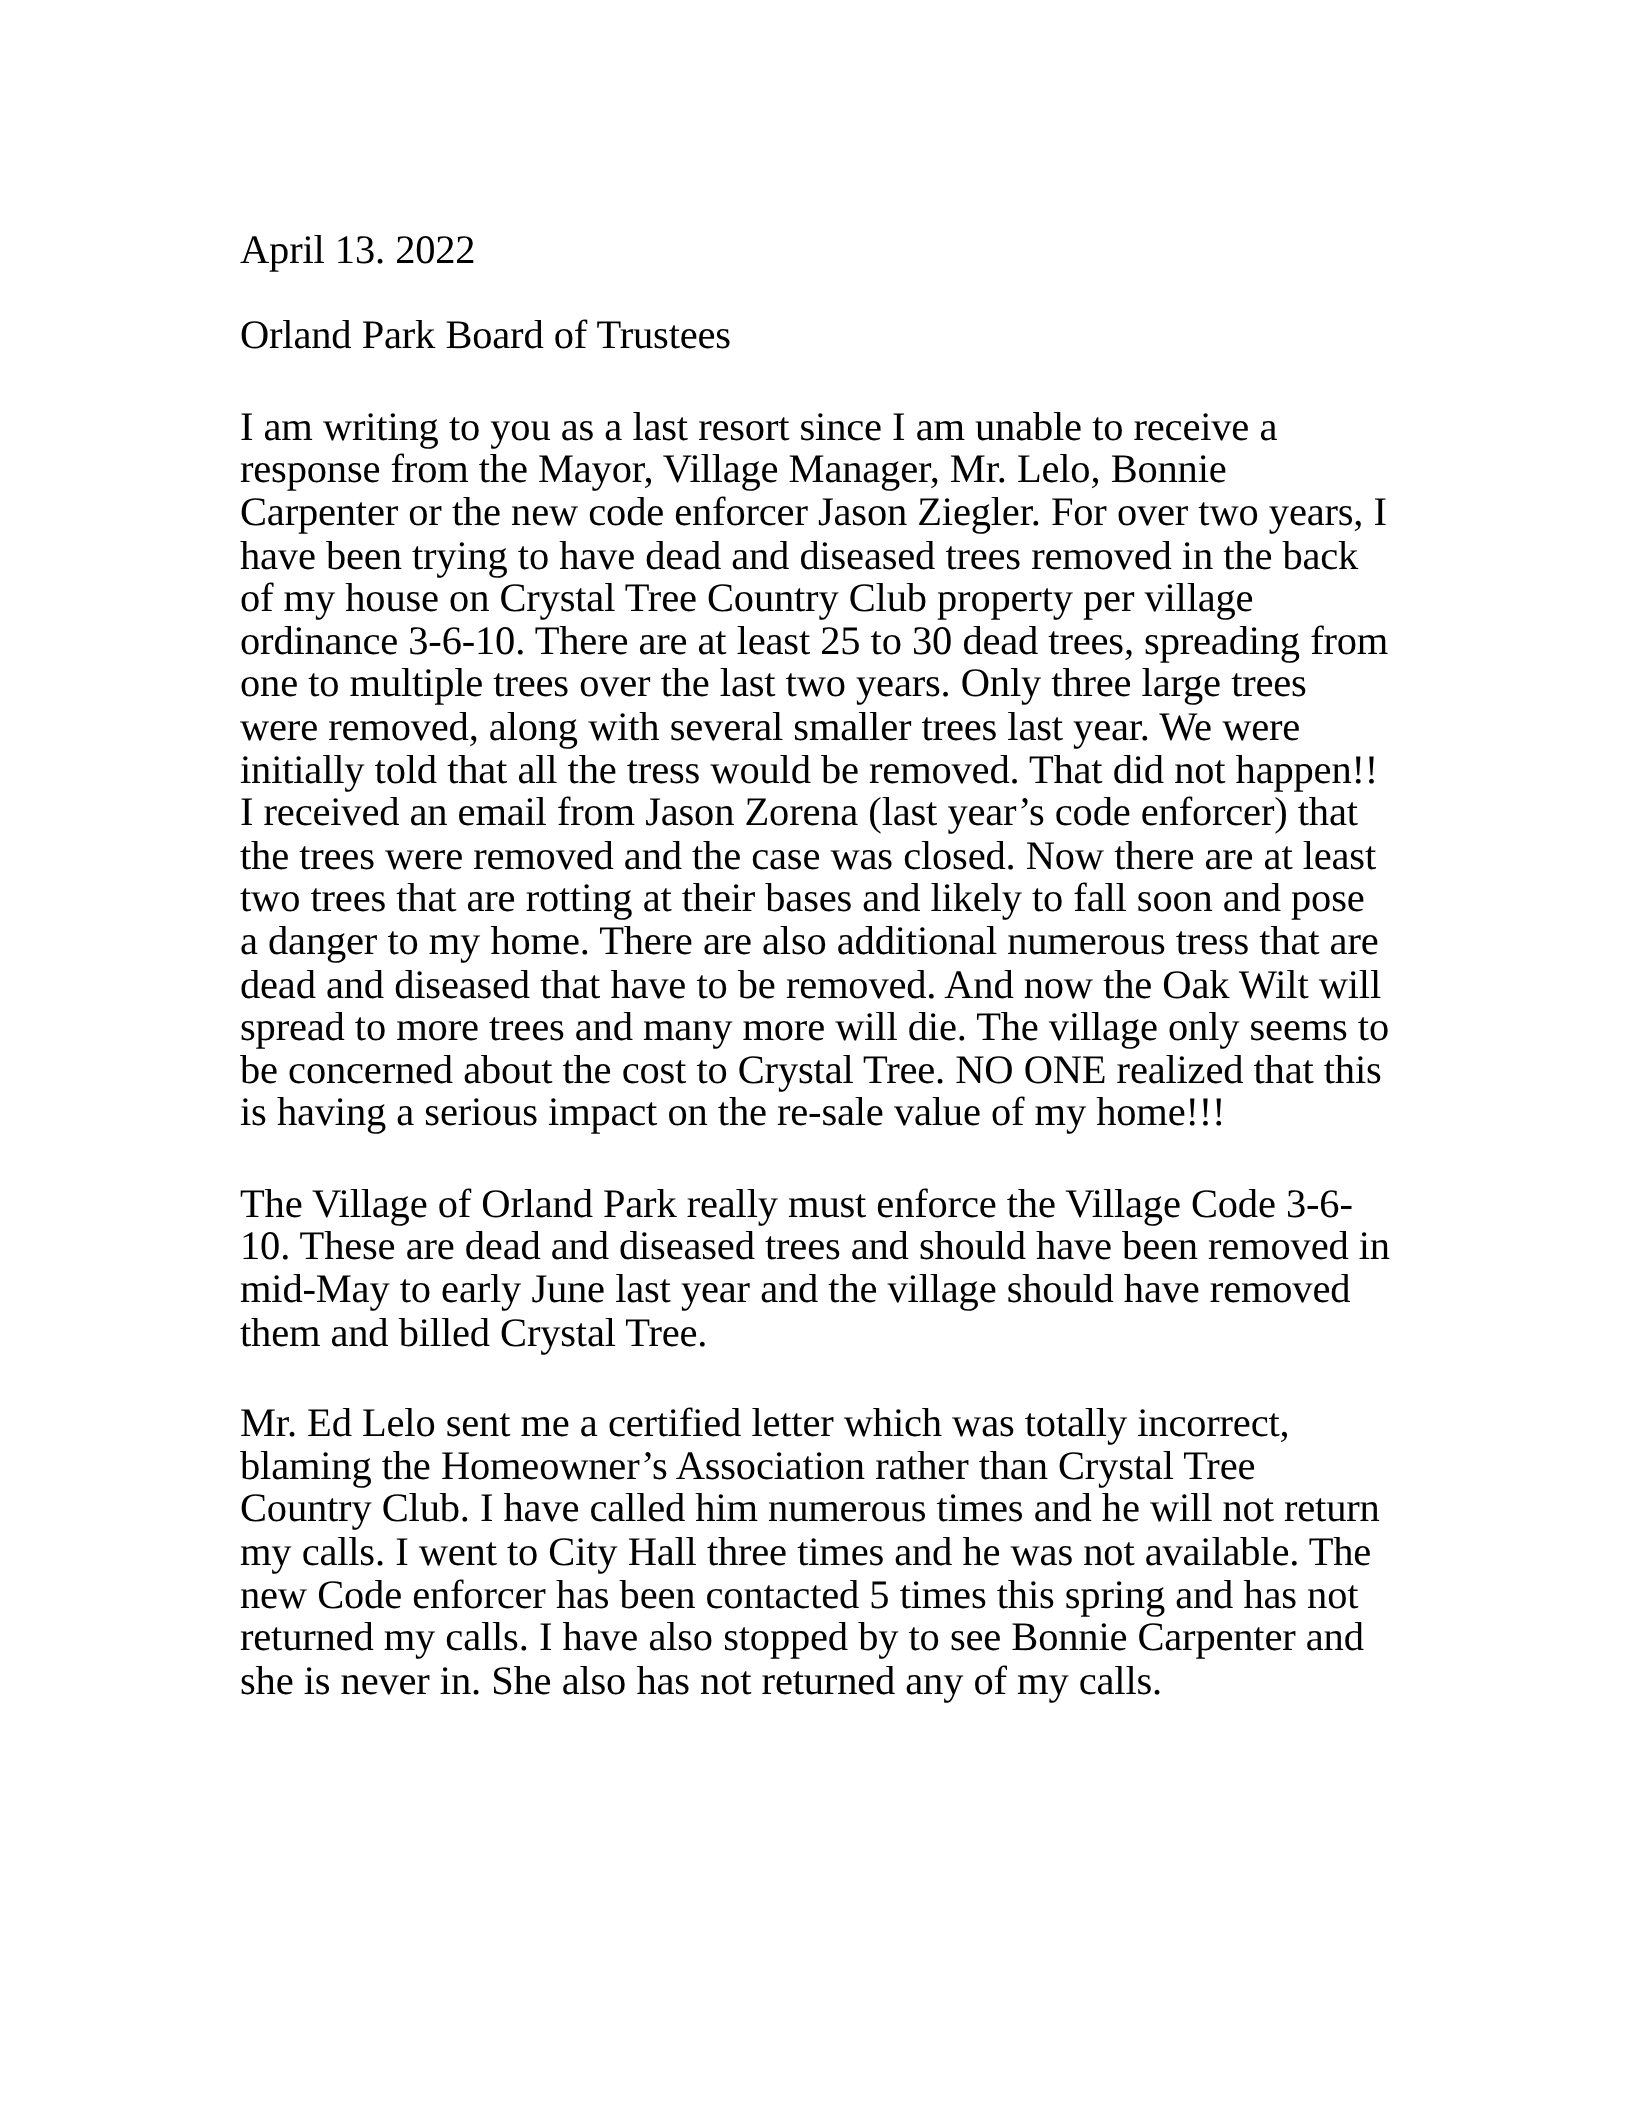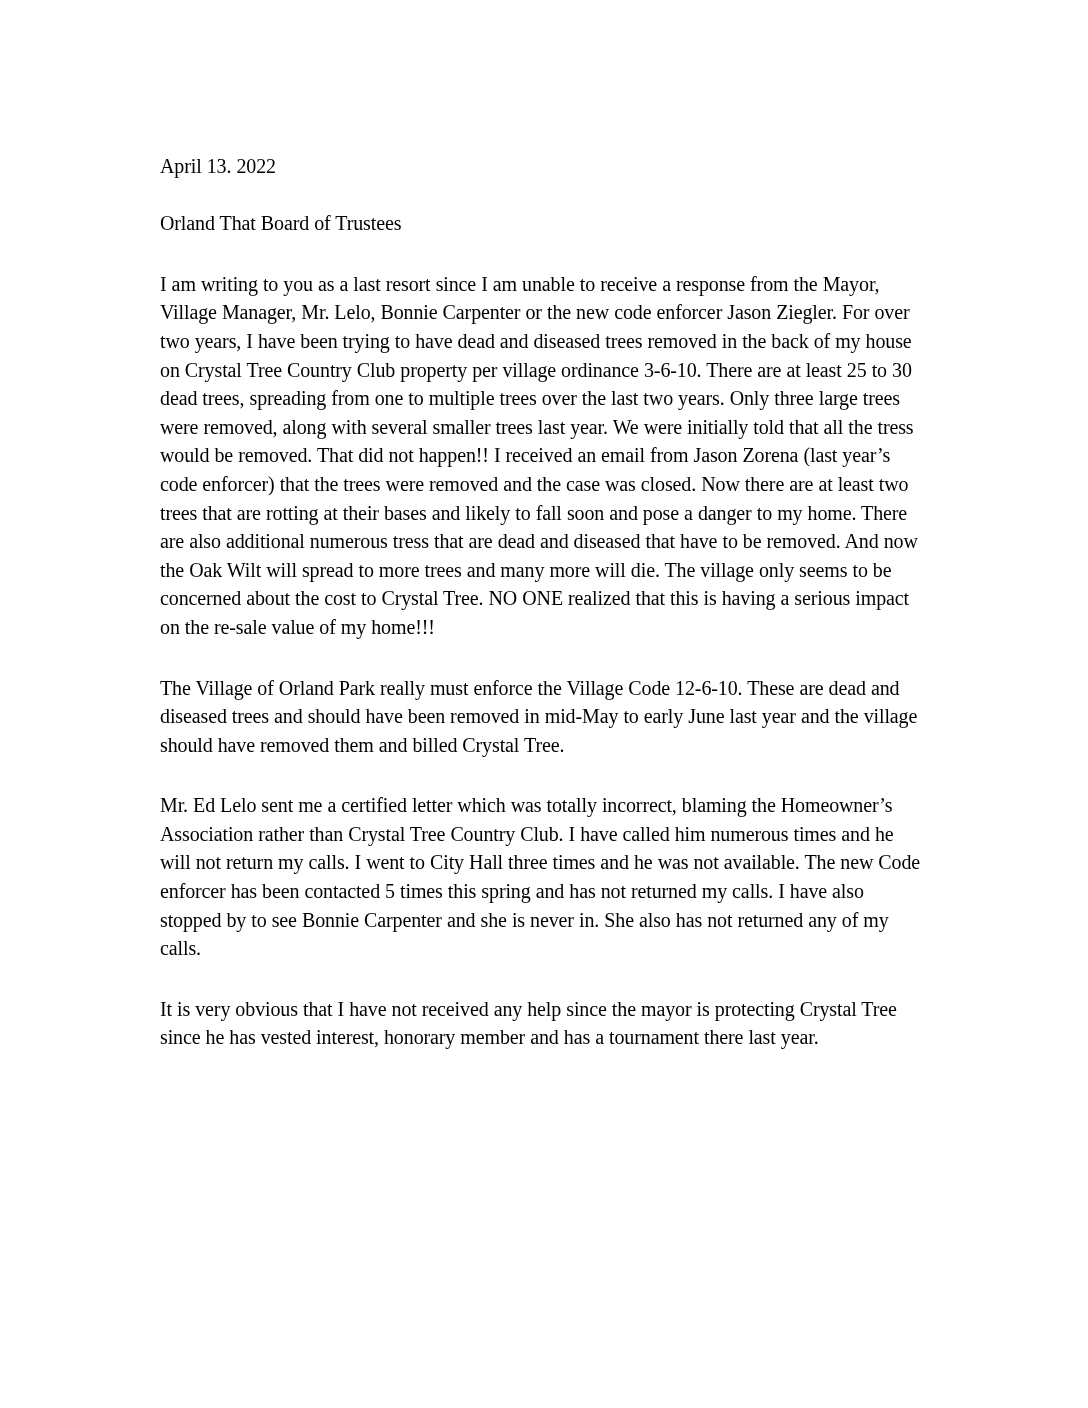--- a/index.html
+++ b/index.html
@@ -23,21 +23,21 @@
   }
 
   .letter-body {
     position: absolute;
     left: 160px;
     top: 152px;
     width: 768px;
   }
 
   .line-block {
-    font-size: 20px;
+    font-size: 27px;
     line-height: 28.6px;
     text-align: left;
     letter-spacing: -0.12px;
     word-spacing: 0.2px;
     margin: 0;
     -webkit-font-smoothing: antialiased;
   }
 
   .date-line {
     margin-bottom: 28.6px;
@@ -63,25 +63,24 @@
 </style>
 </head>
 <body>
 
 <div class="page">
 
   <div class="letter-body">
 
     <div class="line-block date-line scan-text">April 13. 2022</div>
 
-    <div class="line-block addressee-line scan-text">Orland That Board of Trustees</div>
+    <div class="line-block addressee-line scan-text">Orland Park Board of Trustees</div>
 
     <p class="line-block para scan-text"> I am writing to you as a last resort since I am unable to receive a response from the Mayor, Village Manager, Mr. Lelo, Bonnie Carpenter or the new code enforcer Jason Ziegler. For over two years, I have been trying to have dead and diseased trees removed in the back of my house on Crystal Tree Country Club property per village ordinance 3-6-10. There are at least 25 to 30 dead trees, spreading from one to multiple trees over the last two years. Only three large trees were removed, along with several smaller trees last year. We were initially told that all the tress would be removed. That did not happen!! I received an email from Jason Zorena (last year’s code enforcer) that the trees were removed and the case was closed.  Now there are at least two trees that are rotting at their bases and likely to fall soon and pose a danger to my home. There are also additional numerous tress that are dead and diseased that have to be removed. And now the Oak Wilt will spread to more trees and many more will die. The village only seems to be concerned about the cost to Crystal Tree. NO ONE realized that this is having a serious impact on the re-sale value of my home!!!</p>
 
-    <p class="line-block para scan-text">The Village of Orland Park really must enforce the Village Code 12-6-10. These are dead and diseased trees and should have been removed in mid-May to early June last year and the village should have removed them and billed Crystal Tree.</p>
+    <p class="line-block para scan-text">The Village of Orland Park really must enforce the Village Code 3-6-10. These are dead and diseased trees and should have been removed in mid-May to early June last year and the village should have removed them and billed Crystal Tree.</p>
 
     <p class="line-block para scan-text">Mr. Ed Lelo sent me a certified letter which was totally incorrect, blaming the Homeowner’s Association rather than Crystal Tree Country Club. I have called him numerous times and he will not return my calls. I went to City Hall three times and he was not available. The new Code enforcer has been contacted 5 times this spring and has not returned my calls. I have also stopped by to see Bonnie Carpenter and she is never in. She also has not returned any of my calls.</p>
 
-    <p class="line-block para scan-text">It is very obvious that I have not received any help since the mayor is protecting Crystal Tree since he has vested interest, honorary member and has a tournament there last year.</p>
 
   </div>
 
 </div>
 
 </body></html>

